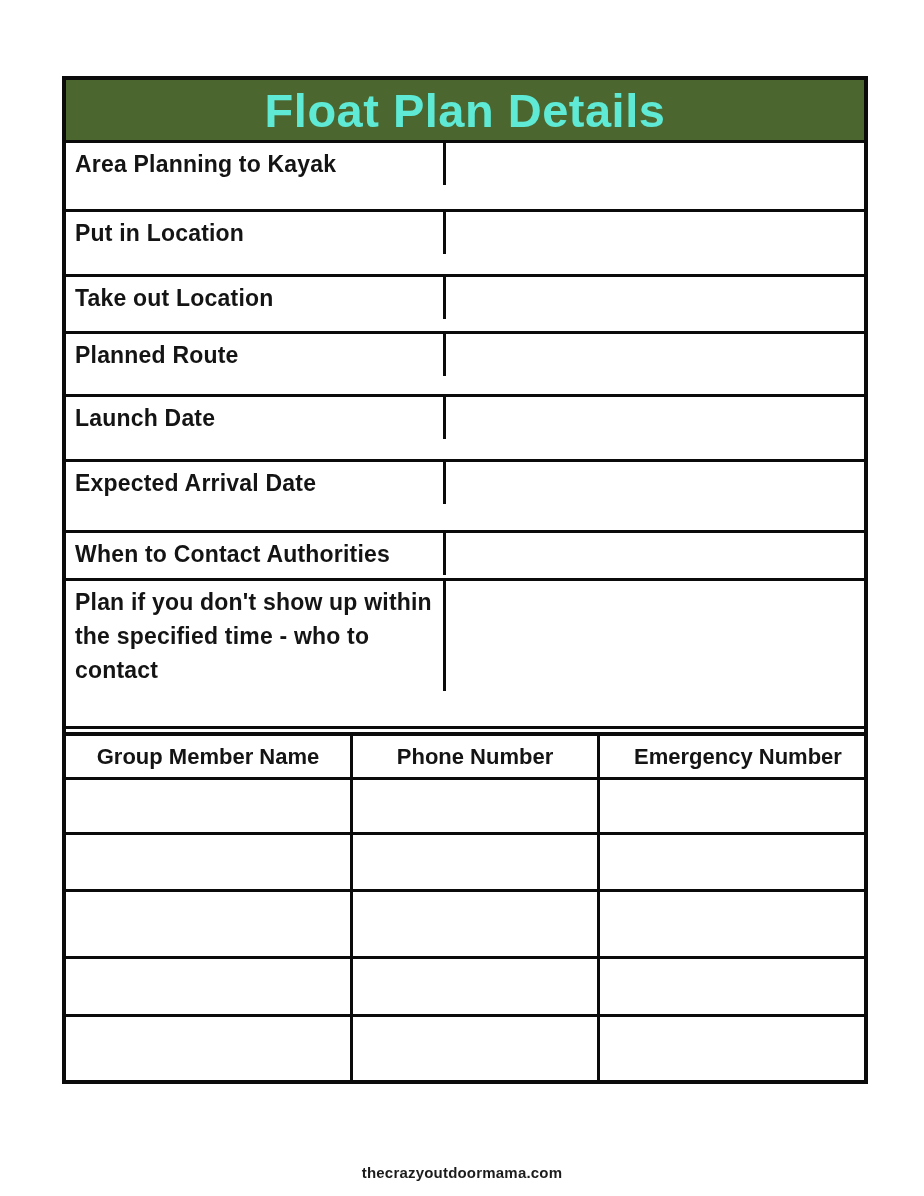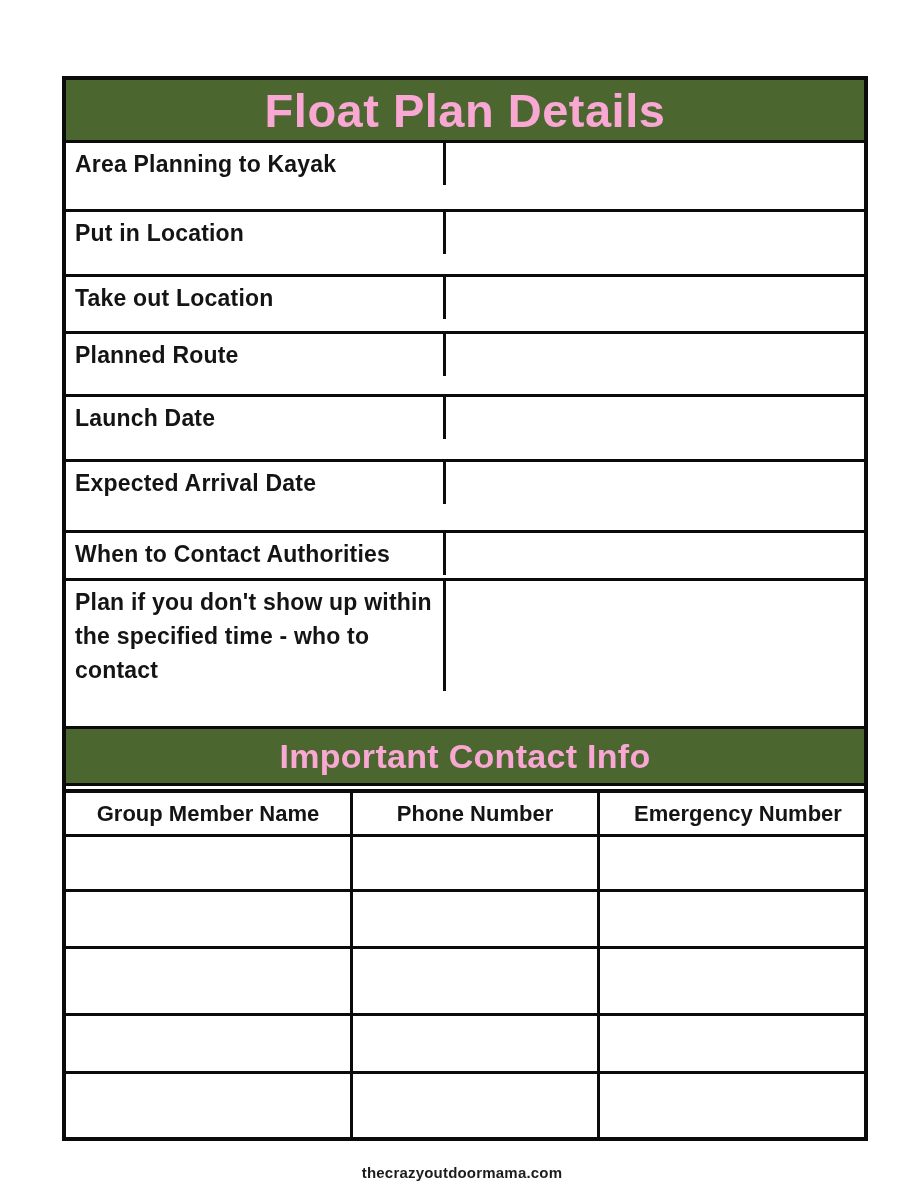--- a/index.html
+++ b/index.html
@@ -12,21 +12,21 @@
   }
   .doc {
     position: absolute;
     left: 62px; top: 76px;
     width: 806px;
     border: 4px solid #0b0b0b;
     background: #ffffff;
   }
   .band {
     background: #4C662F;
-    color: #f9a8d4;
+    color: #5eead4;
     display: flex;
     align-items: center;
     justify-content: center;
     border-bottom: 3px solid #0b0b0b;
   }
   .band-lg {
     height: 63px;
     font-size: 47px;
     font-weight: 700;
     letter-spacing: 0.5px;
@@ -122,23 +122,20 @@
   </div>
   <div class="fp-row" style="height:48px">
     <div class="fp-label">When to Contact Authorities</div>
     <div class="fp-value"></div>
   </div>
   <div class="fp-row" style="height:148px">
     <div class="fp-label">Plan if you don't show up within the specified time - who to contact</div>
     <div class="fp-value"></div>
   </div>
 
-  <div class="band band-sm">
-    <span>Important Contact Info</span>
-  </div>
 
   <div class="gap"></div>
 
   <div class="ct">
     <div class="ct-row ct-head" style="height:44px">
       <div class="ct-cell ct-col1">Group Member Name</div>
       <div class="ct-cell ct-col2">Phone Number</div>
       <div class="ct-cell ct-col3">Emergency Number</div>
     </div>
     <div class="ct-row" style="height:55px">

